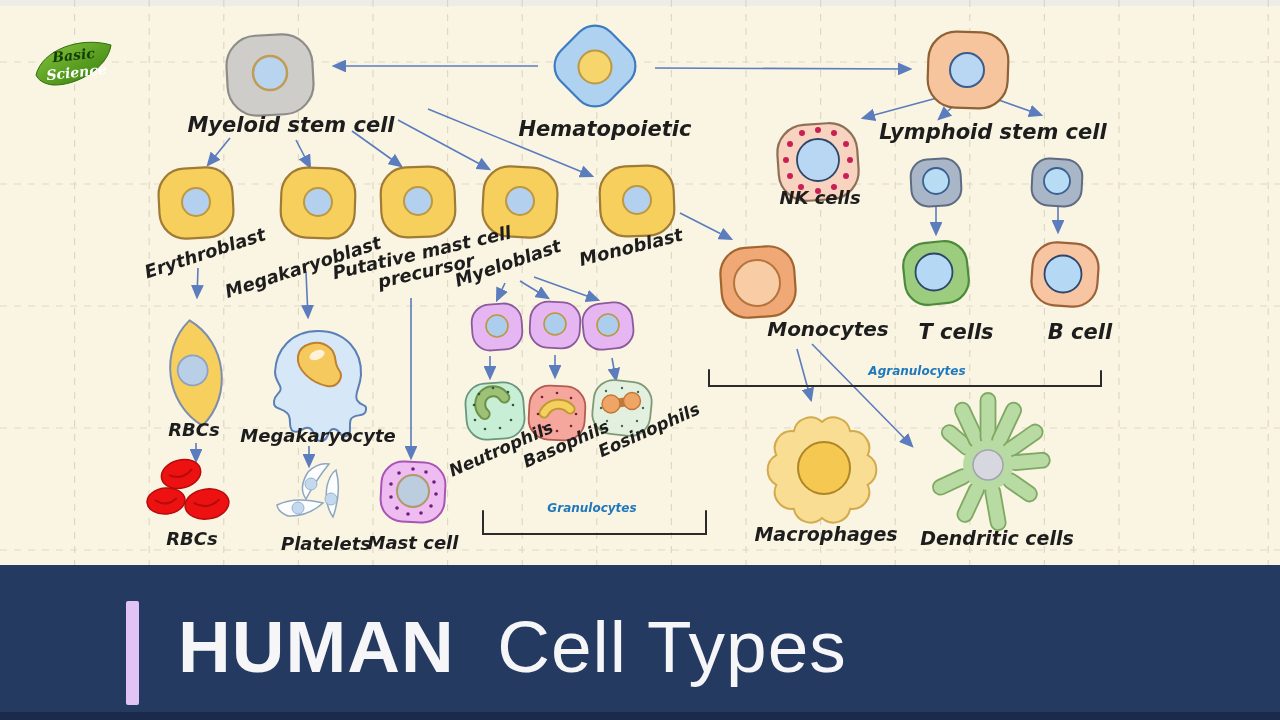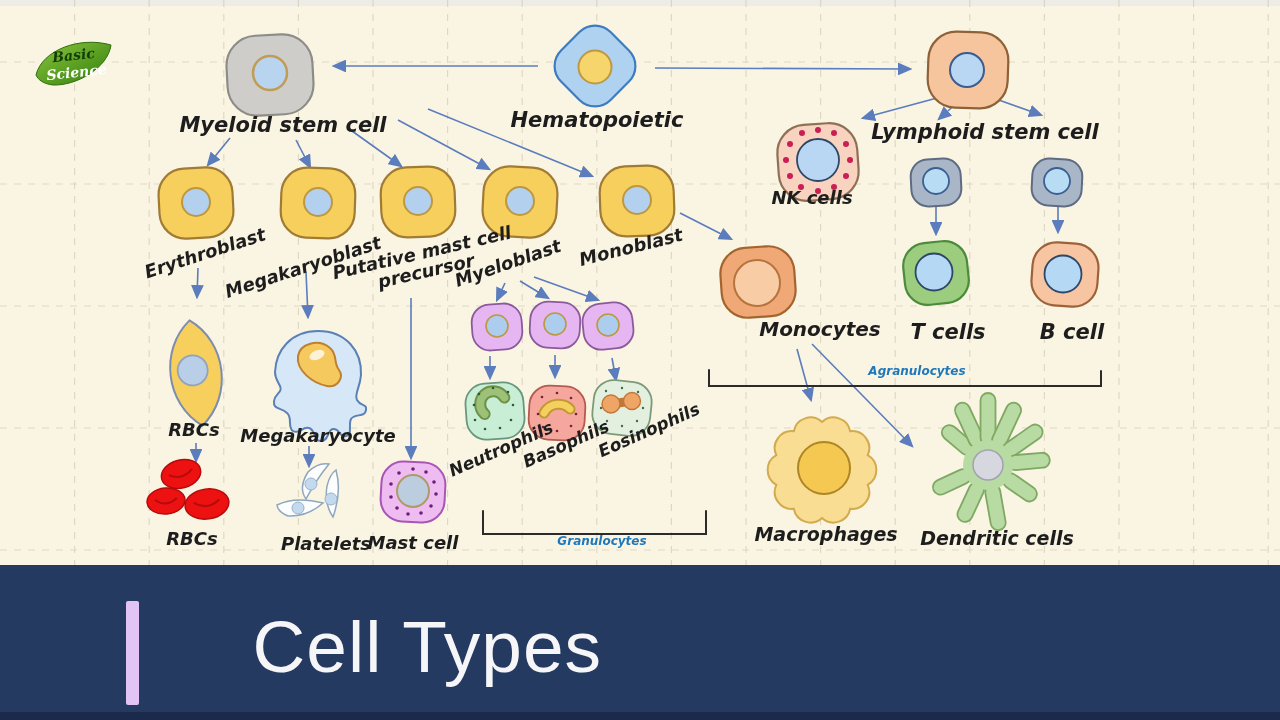--- a/index.html
+++ b/index.html
@@ -13,36 +13,36 @@
   .grid-line{stroke:#d9d3bd;stroke-width:1.2;stroke-dasharray:7 7;opacity:.85;}
   .arrow{stroke:var(--arrow,#5b7cbd);stroke-width:1.6;fill:none;}
   .arrowhead{fill:var(--arrow,#5b7cbd);}
   .bracket{stroke:#2b2b2b;stroke-width:2;fill:none;stroke-linecap:round;}
   
   .lbl{
     position:absolute;transform:translate(-50%,-50%);
     font-family:"DejaVu Sans",sans-serif;font-style:italic;font-weight:600;
     color:#1d1d1d;white-space:nowrap;text-align:center;line-height:1.08;
   }
-  .lbl.big{font-size:20px;}
+  .lbl.big{font-size:20px;margin-left:8px;}
   .lbl.med{font-size:18px;}
   .lbl.rot{font-size:18px;}
   .group-label{color:var(--group-label,#1f78bb);font-size:12px;font-weight:700;}
   
   .banner{position:absolute;left:0;top:565px;width:1280px;height:155px;background:var(--banner-bg,#253a60);}
   .banner-bottom-edge{position:absolute;left:0;bottom:0;width:100%;height:8px;background:#1b2a4a;}
   .accent-bar{position:absolute;left:126px;top:601px;width:13px;height:104px;background:var(--banner-accent-bar,#e2c3f5);border-radius:2px;}
   .title{
     position:absolute;left:178px;top:601px;height:90px;display:flex;align-items:center;
     font-family:"Liberation Sans","DejaVu Sans",sans-serif;font-size:73px;line-height:1;
     white-space:pre;color:#f6f6f8;letter-spacing:1px;
   }
   .title .w1{font-weight:800;}
   .title .w2{font-weight:500;color:var(--title-highlight,#cf92f0);}
-  .title .w3{font-weight:400;margin-left:32px;}
+  .title .w3{font-weight:400;}
   .logo-text{font-family:"DejaVu Serif",serif;font-style:italic;font-weight:700;}
 </style>
 </head>
 <body>
 
 <div class="top-strip"></div>
 
 <svg width="1280" height="565" viewBox="0 0 1280 565">
   <defs>
     <marker id="ah" markerWidth="9" markerHeight="8" refX="7.5" refY="4" orient="auto">
@@ -332,21 +332,21 @@
       <rect x="1008" y="457.5" width="46" height="15" rx="7.5" transform="rotate(80 988 465)"></rect>
       <rect x="1008" y="457.5" width="42" height="15" rx="7.5" transform="rotate(115 988 465)"></rect>
       <rect x="1008" y="457.5" width="40" height="15" rx="7.5" transform="rotate(155 988 465)"></rect>
     </g>
     <circle cx="988" cy="465" r="25" fill="#b8dba3"></circle>
     <circle cx="988" cy="465" r="15" fill="#d7d7e0" stroke="#a2a2b0" stroke-width="1.5"></circle>
   </g>
 </svg>
 
 <div class="lbl big" style="left:283px;top:125px;font-size:21px;">Myeloid stem cell</div>
-<div class="lbl big" style="left:597px;top:120px;font-size:21px;">
+<div class="lbl big" style="left:597px;top:129px;font-size:21px;">
   <div>Hematopoietic</div>
 </div>
 <div class="lbl big" style="left:985px;top:132px;font-size:21px;">Lymphoid stem cell</div>
 
 <div class="lbl rot" style="left:205px;top:253px;transform:translate(-50%,-50%) rotate(-18deg);">Erythroblast</div>
 <div class="lbl rot" style="left:303px;top:267px;transform:translate(-50%,-50%) rotate(-18deg);">Megakaryoblast</div>
 <div class="lbl rot" style="left:424px;top:262px;transform:translate(-50%,-50%) rotate(-13deg);">
   <div>Putative mast cell</div>
   <div>precursor</div>
 </div>
@@ -356,27 +356,27 @@
 <div class="lbl med" style="left:194px;top:430px;">RBCs</div>
 <div class="lbl med" style="left:318px;top:436px;">Megakaryocyte</div>
 <div class="lbl med" style="left:192px;top:539px;">RBCs</div>
 <div class="lbl med" style="left:326px;top:544px;">Platelets</div>
 <div class="lbl med" style="left:413px;top:543px;">Mast cell</div>
 
 <div class="lbl rot" style="left:501px;top:449px;transform:translate(-50%,-50%) rotate(-24deg);font-size:17px;">Neutrophils</div>
 <div class="lbl rot" style="left:566px;top:444px;transform:translate(-50%,-50%) rotate(-24deg);font-size:17px;">Basophils</div>
 <div class="lbl rot" style="left:649px;top:430px;transform:translate(-50%,-50%) rotate(-24deg);font-size:17px;">Eosinophils</div>
 
-<div class="lbl group-label" style="left:592px;top:541px;margin-left:10px;">Granulocytes</div>
+<div class="lbl group-label" style="left:592px;top:508px;">Granulocytes</div>
 <div class="lbl group-label" style="left:917px;top:371px;">Agranulocytes</div>
 
 <div class="lbl big" style="left:820px;top:330px;">Monocytes</div>
 <div class="lbl big" style="left:812px;top:198px;font-size:18px;">NK cells</div>
 <div class="lbl big" style="left:948px;top:332px;font-size:21px;">T cells</div>
 <div class="lbl big" style="left:1072px;top:332px;font-size:21px;">B cell</div>
 <div class="lbl med" style="left:826px;top:534px;font-size:19px;">Macrophages</div>
 <div class="lbl med" style="left:997px;top:538px;font-size:19px;">Dendritic cells</div>
 
 <div class="banner">
   <div class="banner-bottom-edge"></div>
 </div>
 <div class="accent-bar"></div>
-<div class="title"><span> </span><span> </span><span class="w3">Cell Types</span></div>
+<div class="title"><span class="w1">HUMAN</span><span> </span><span> </span><span class="w3">Cell Types</span></div>
 
 </body></html>

